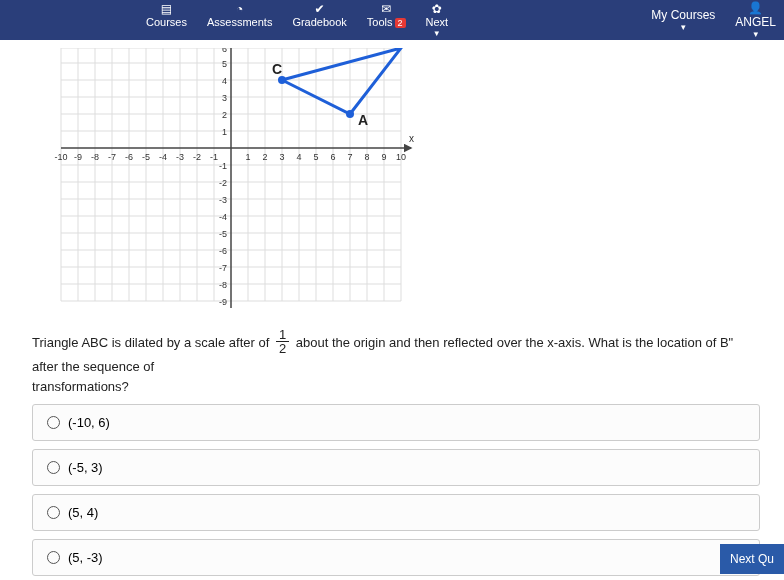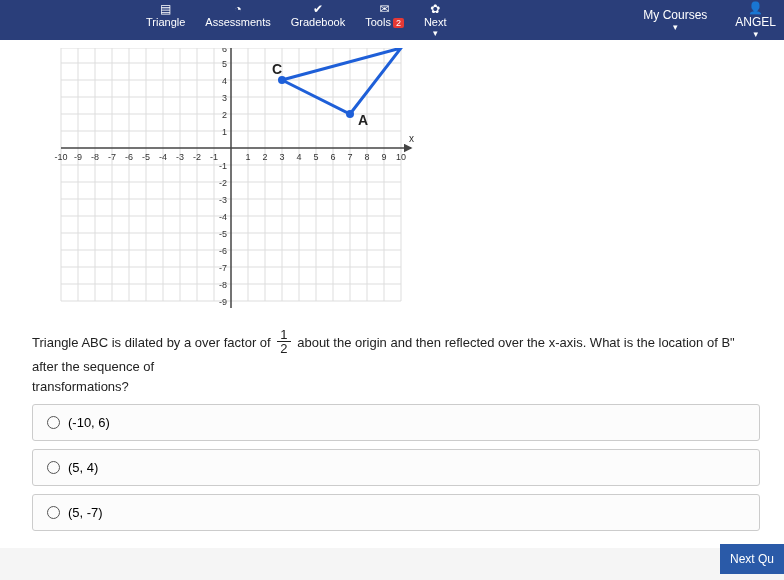--- a/index.html
+++ b/index.html
@@ -2,21 +2,21 @@
 <html><head>
 <meta charset="utf-8">
 <style>
   * { box-sizing: border-box; margin: 0; padding: 0; }
   body { font-family: Arial, sans-serif; background: #f5f5f5; width: 784px; height: 580px; overflow: hidden; position: relative; }
   .topbar { background: #2a3e7a; color: #fff; height: 40px; display: flex; align-items: center; padding: 0 8px; font-size: 12px; }
   .nav-left { display: flex; gap: 4px; margin-left: 130px; }
   .nav-item { display: flex; flex-direction: column; align-items: center; padding: 2px 8px; cursor: pointer; font-size: 11px; }
   .nav-item .ico { font-size: 12px; line-height: 1; margin-bottom: 1px; }
   .badge { background: #e53935; color: #fff; font-size: 9px; padding: 0 3px; border-radius: 2px; margin-left: 2px; }
-  .nav-right { margin-left: auto; display: flex; align-items: center; gap: 28px; }
+  .nav-right { margin-left: auto; display: flex; align-items: center; gap: 20px; }
   .nav-right-item { cursor: pointer; font-size: 12px; display: flex; flex-direction: column; align-items: center; }
   .content { background: #fff; margin: 0; padding: 0 0 0 0; }
   .graph-area { padding: 8px 0 8px 36px; }
   svg.coord { display: block; }
   .question { font-size: 13px; color: #222; padding: 8px 24px 4px 32px; line-height: 1.5; }
   .frac { display: inline-block; vertical-align: middle; text-align: center; font-size: 13px; line-height: 1; margin: 0 3px; position: relative; top: -2px; }
   .frac .n { border-bottom: 1px solid #222; display: block; padding: 0 3px; }
   .frac .d { display: block; padding: 0 3px; }
   .options { padding: 4px 24px 9px 32px; }
   .option { background: #fcfcfc; border: 1px solid #ccc; border-radius: 3px; padding: 10px 14px; margin-bottom: 8px; font-size: 13px; cursor: pointer; display: flex; align-items: center; gap: 8px; }
@@ -24,21 +24,21 @@
   .next-btn { position: absolute; right: 0; bottom: 6px; background: #2a5aa8; color: #fff; border: none; padding: 8px 10px; font-size: 12px; cursor: pointer; }
   .caret::after { content: " ▾"; font-size: 9px; }
 </style>
 </head>
 <body>
 
 <div class="topbar">
   <div class="nav-left">
     <div class="nav-item">
       <span class="ico">▤</span>
-      <span>Triangle</span>
+      <span>Courses</span>
     </div>
     <div class="nav-item">
       <span class="ico">◔</span>
       <span>Assessments</span>
     </div>
     <div class="nav-item">
       <span class="ico">✔</span>
       <span>Gradebook</span>
     </div>
     <div class="nav-item">
@@ -158,39 +158,43 @@
 
       <polygon points="314,66 365,0 246,32" fill="none" stroke="#1e5fd8" stroke-width="3"></polygon>
       <circle cx="314" cy="66" r="4" fill="#1e5fd8"></circle>
       <circle cx="246" cy="32" r="4" fill="#1e5fd8"></circle>
       <text x="322" y="77" font-size="14" font-weight="bold" fill="#222">A</text>
       <text x="236" y="26" font-size="14" font-weight="bold" fill="#222">C</text>
     </svg>
   </div>
 
   <div class="question">
-    <span>Triangle ABC is dilated by a over factor of</span>
+    <span>Triangle ABC is dilated by a scale after of</span>
     <span class="frac">
       <span class="n">1</span>
       <span class="d">2</span>
     </span>
     <span>about the origin and then reflected over the x-axis. What is the location of B" after the sequence of</span><br>
     <span>transformations?</span>
   </div>
 
   <div class="options">
     <div class="option">
       <span class="radio"></span>
       <span>(-10, 6)</span>
     </div>
     <div class="option">
       <span class="radio"></span>
+      <span>(-5, 3)</span>
+    </div>
+    <div class="option">
+      <span class="radio"></span>
       <span>(5, 4)</span>
     </div>
     <div class="option">
       <span class="radio"></span>
-      <span>(5, -7)</span>
+      <span>(5, -3)</span>
     </div>
   </div>
 
 </div>
 
 <button class="next-btn">Next Qu</button>
 
 </body></html>

